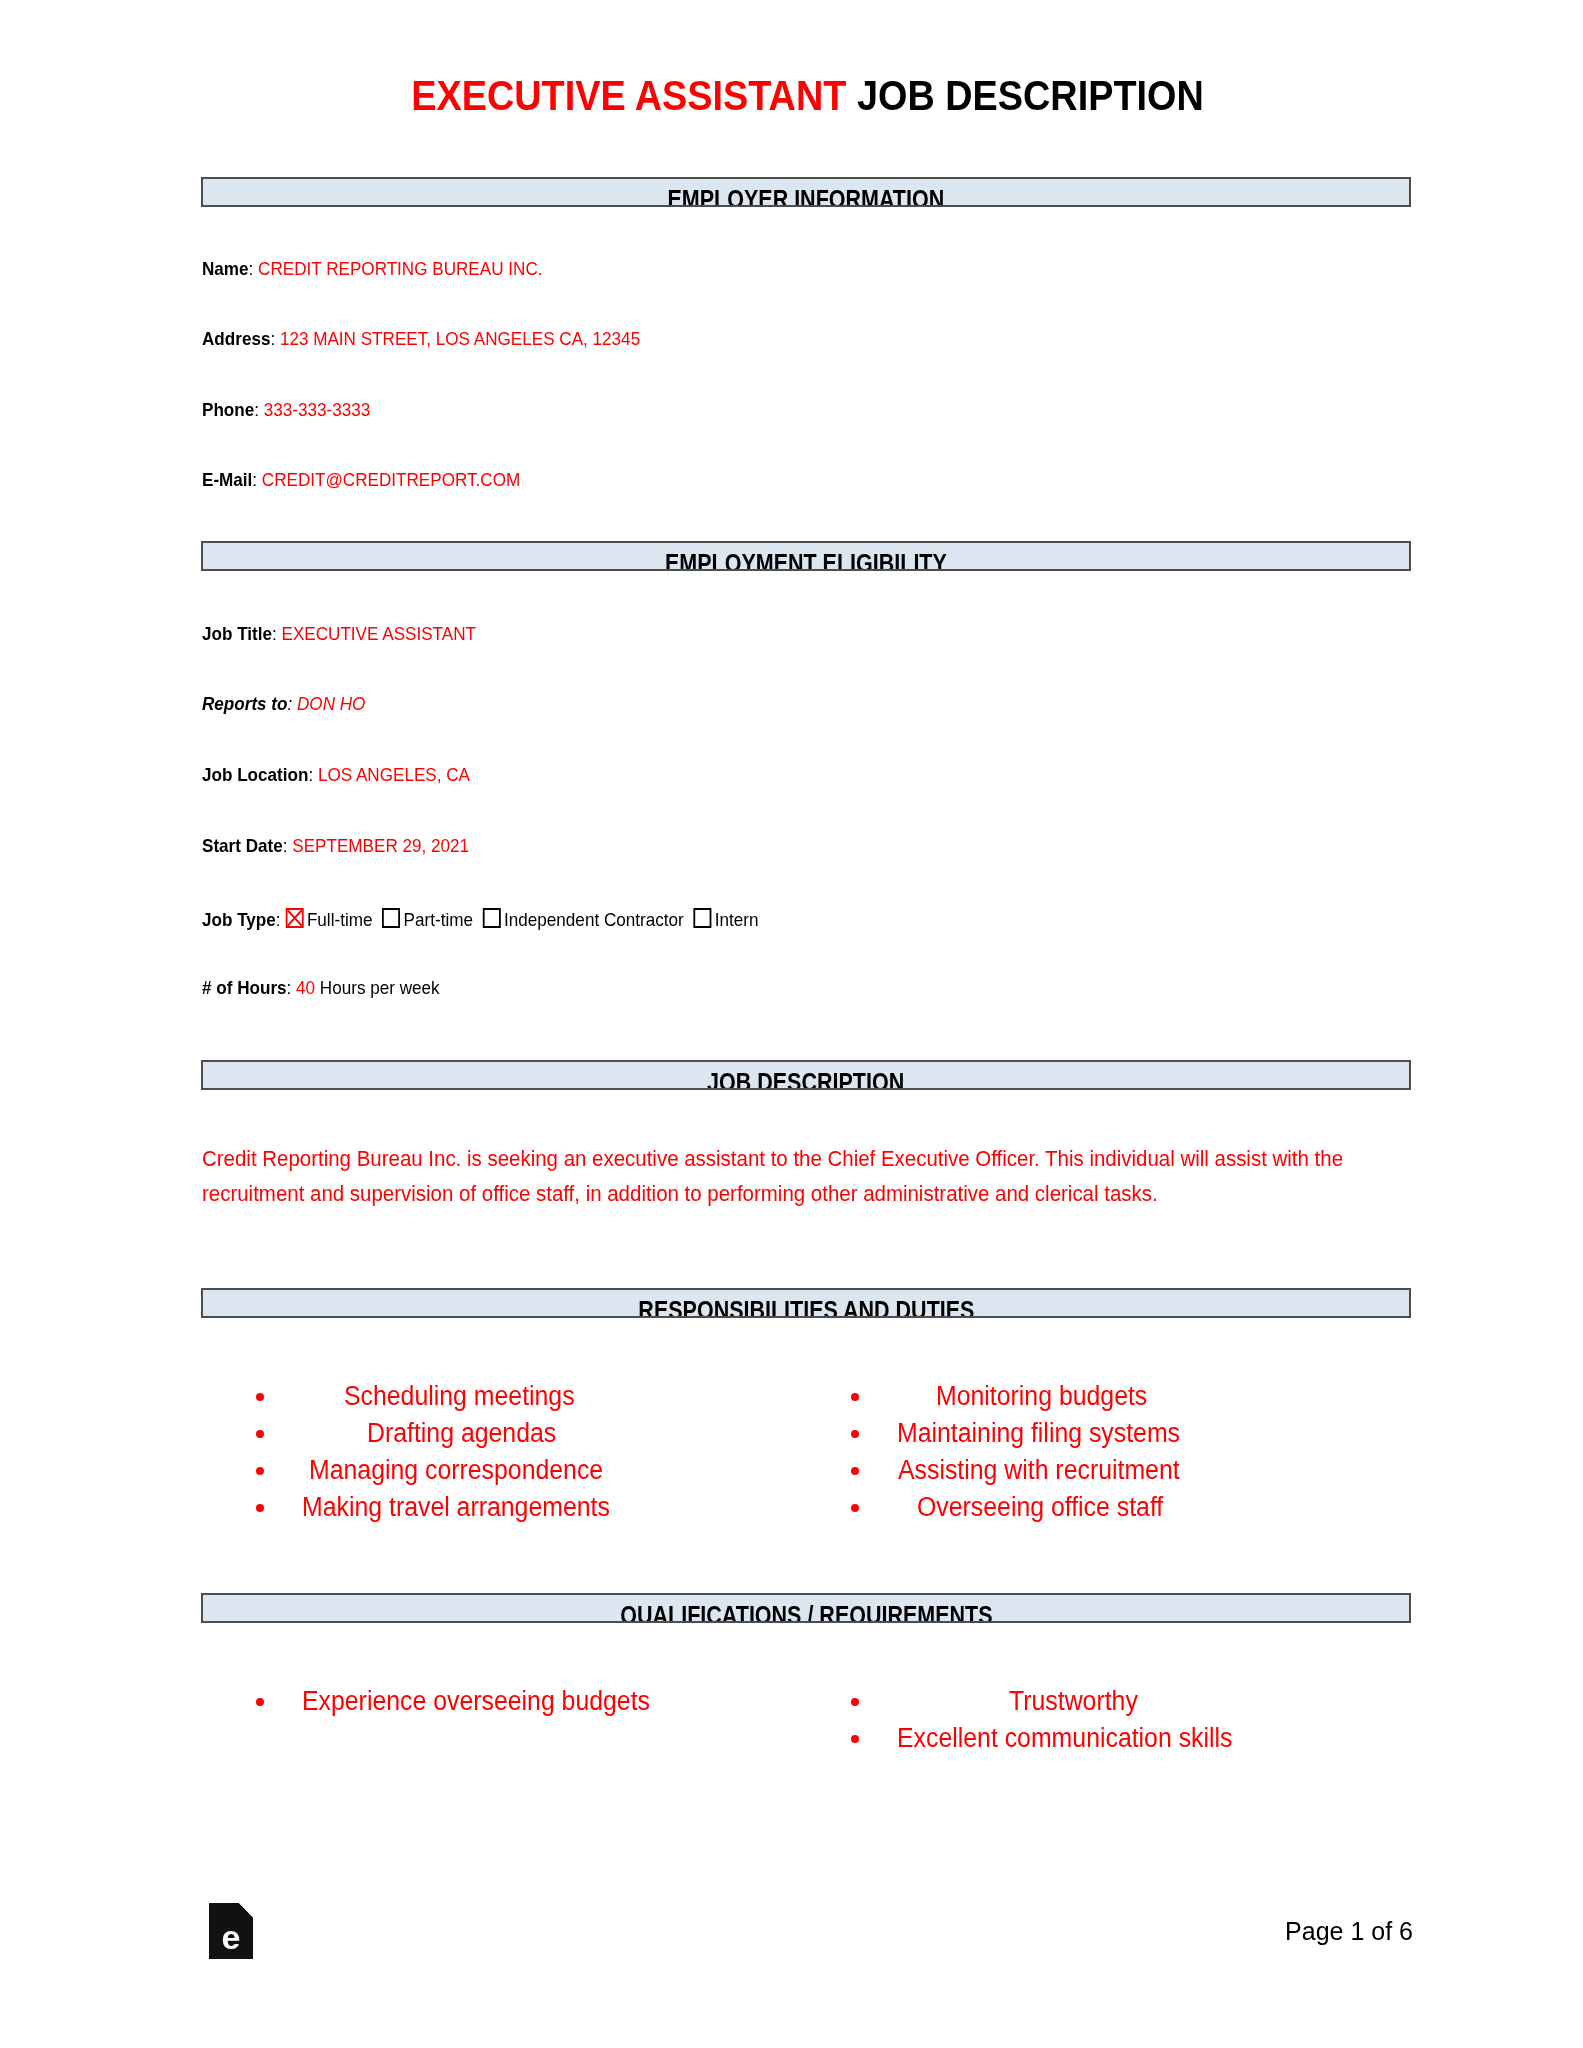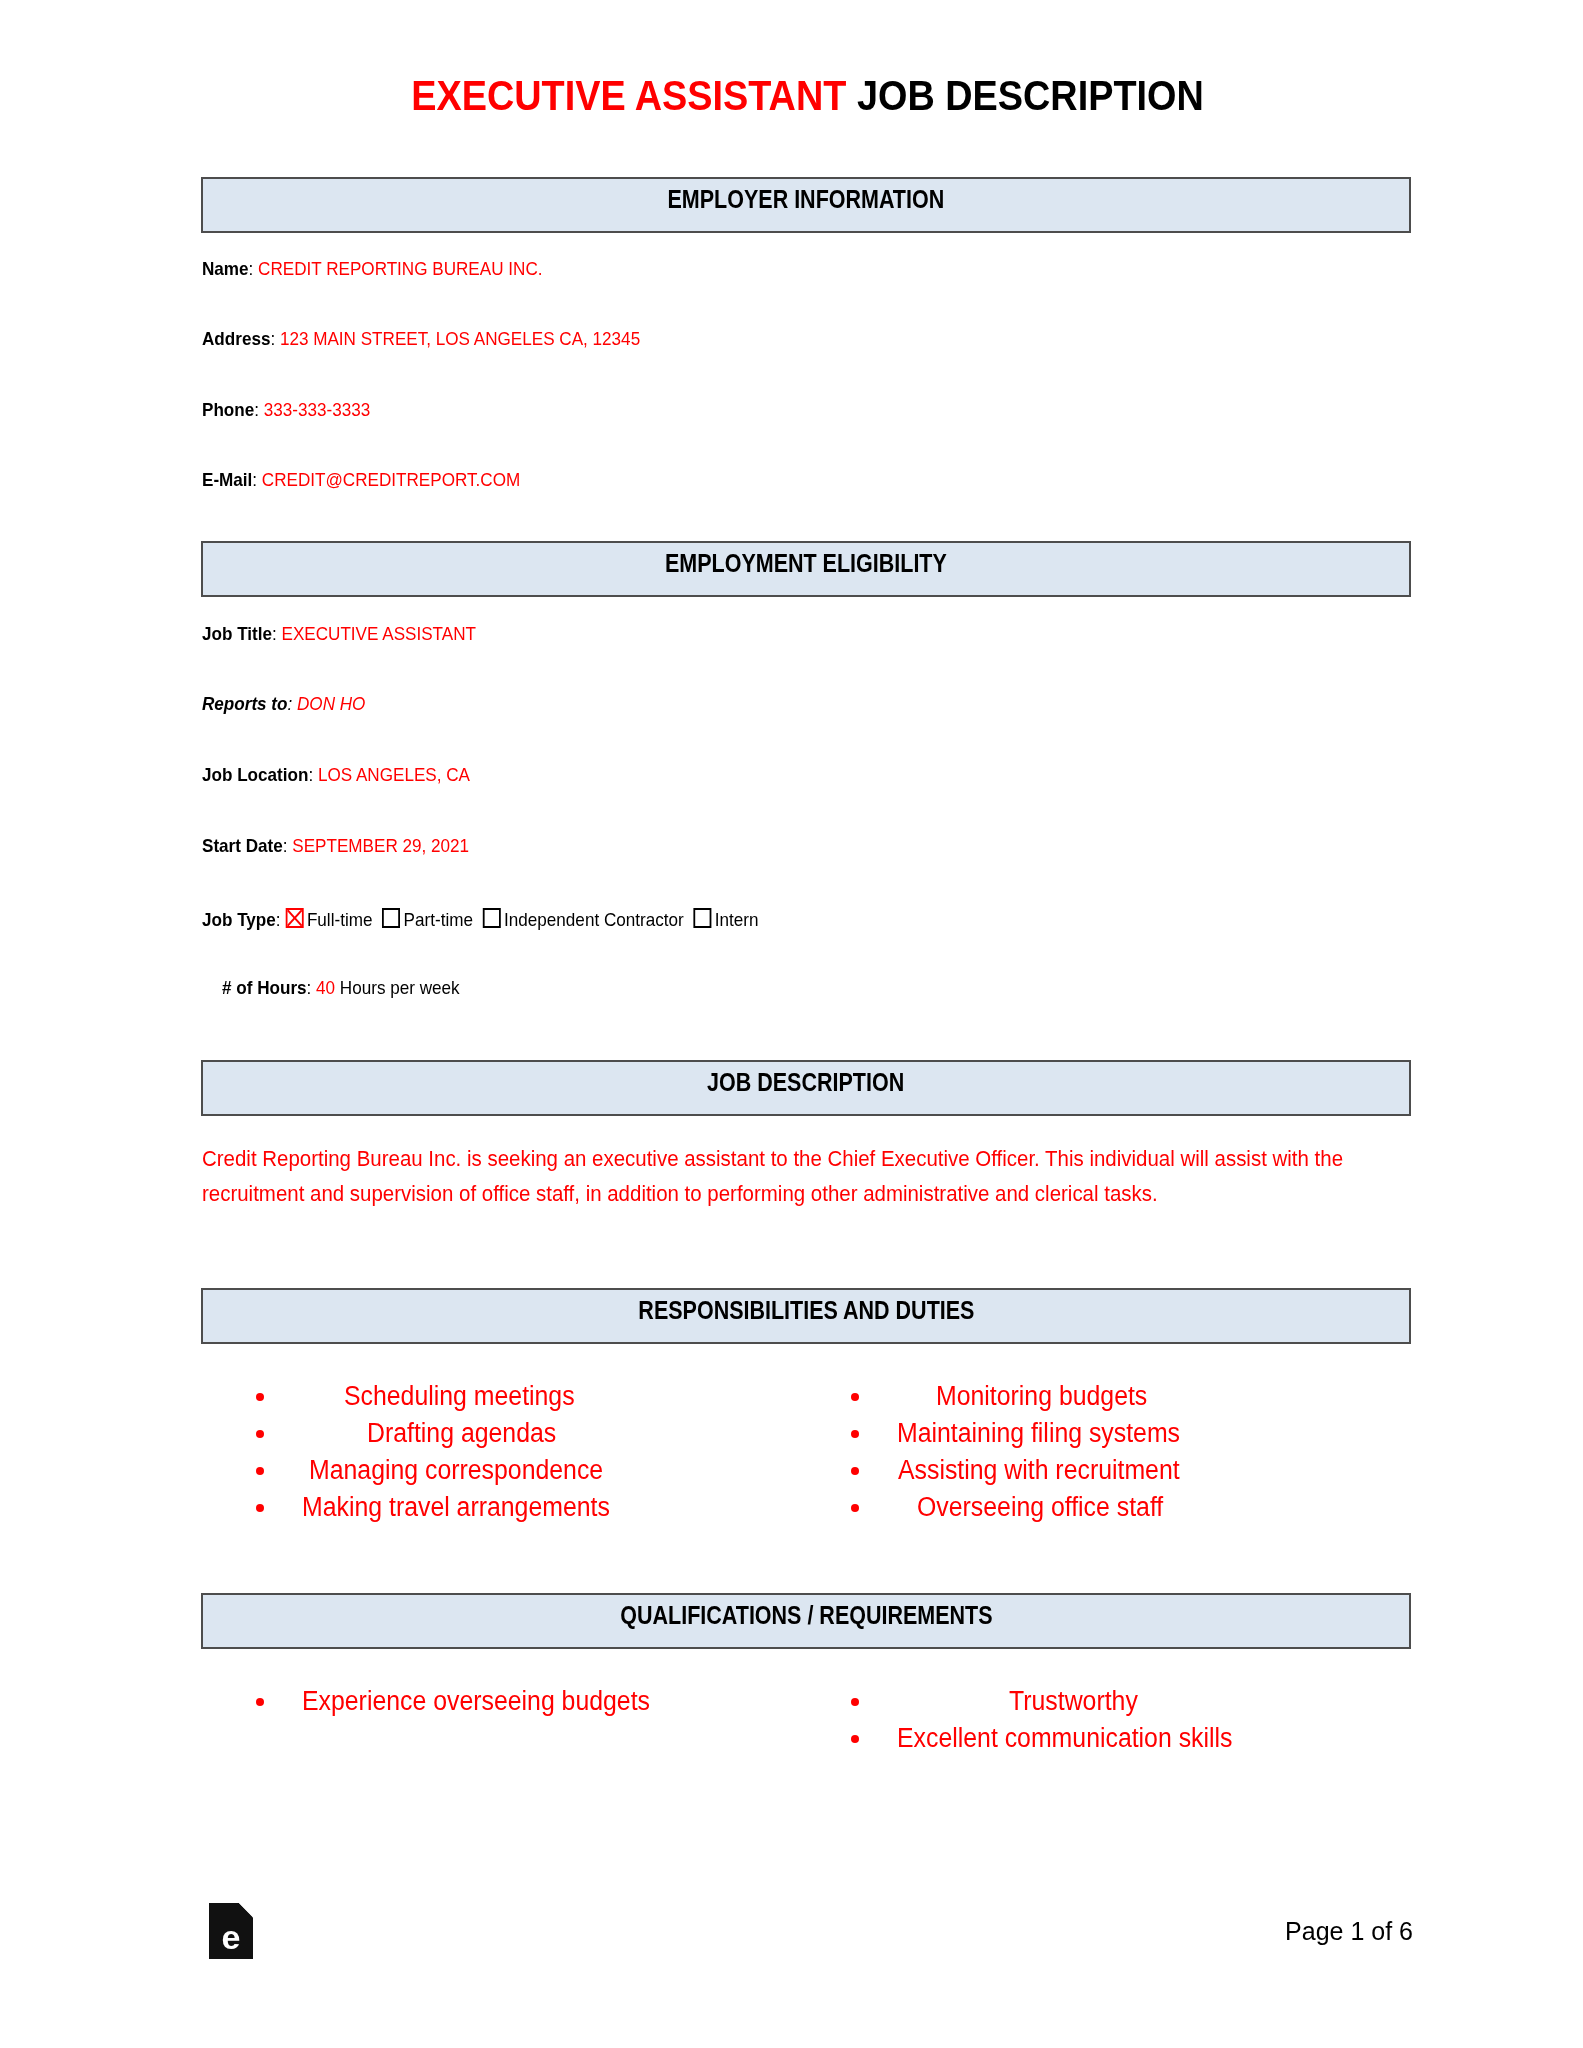--- a/index.html
+++ b/index.html
@@ -39,21 +39,21 @@
     transform-origin: center top;
     white-space: nowrap;
   }
   .doc-title .red { color: #ff0000; }
 
   
   .section-bar {
     position: absolute;
     left: 185px;
     width: 1210px;
-    height: 56px;
+    height: 30px;
     background: #dce6f1;
     border: 2px solid #4d4d4d;
     box-sizing: border-box;
     text-align: center;
     font-size: 25px;
     font-weight: bold;
     color: #000000;
     line-height: 40px;
     white-space: nowrap;
     overflow: hidden;
@@ -231,21 +231,21 @@
   </span></div>
 
   <div class="field" style="top:836px;"><span class="inner">
     <span class="lab">Start Date</span><span class="plain">: </span><span class="val">SEPTEMBER 29, 2021</span>
   </span></div>
 
   <div class="field" style="top:908px;"><span class="inner">
     <span class="lab">Job Type</span><span class="plain">: </span><span class="cbx checked"></span><span class="plain">Full-time</span>&nbsp;&nbsp;<span class="cbx"></span><span class="plain">Part-time</span>&nbsp;&nbsp;<span class="cbx"></span><span class="plain">Independent Contractor</span>&nbsp;&nbsp;<span class="cbx"></span><span class="plain">Intern</span>
   </span></div>
 
-  <div class="field" style="top:978px;margin-left:20px;"><span class="inner">
+  <div class="field" style="top:978px;"><span class="inner">
     <span class="lab"># of Hours</span><span class="plain">: </span><span class="val">40</span><span class="plain"> Hours per week</span>
   </span></div>
 
   <div class="section-bar" style="top:1060px;">
     <span>JOB DESCRIPTION</span>
   </div>
 
   <div class="paragraph" style="top:1141px;">
     <span class="inner">Credit Reporting Bureau Inc. is seeking an executive assistant to the Chief Executive Officer. This individual will assist with the recruitment and supervision of office staff, in addition to performing other administrative and clerical tasks.</span>
   </div>

